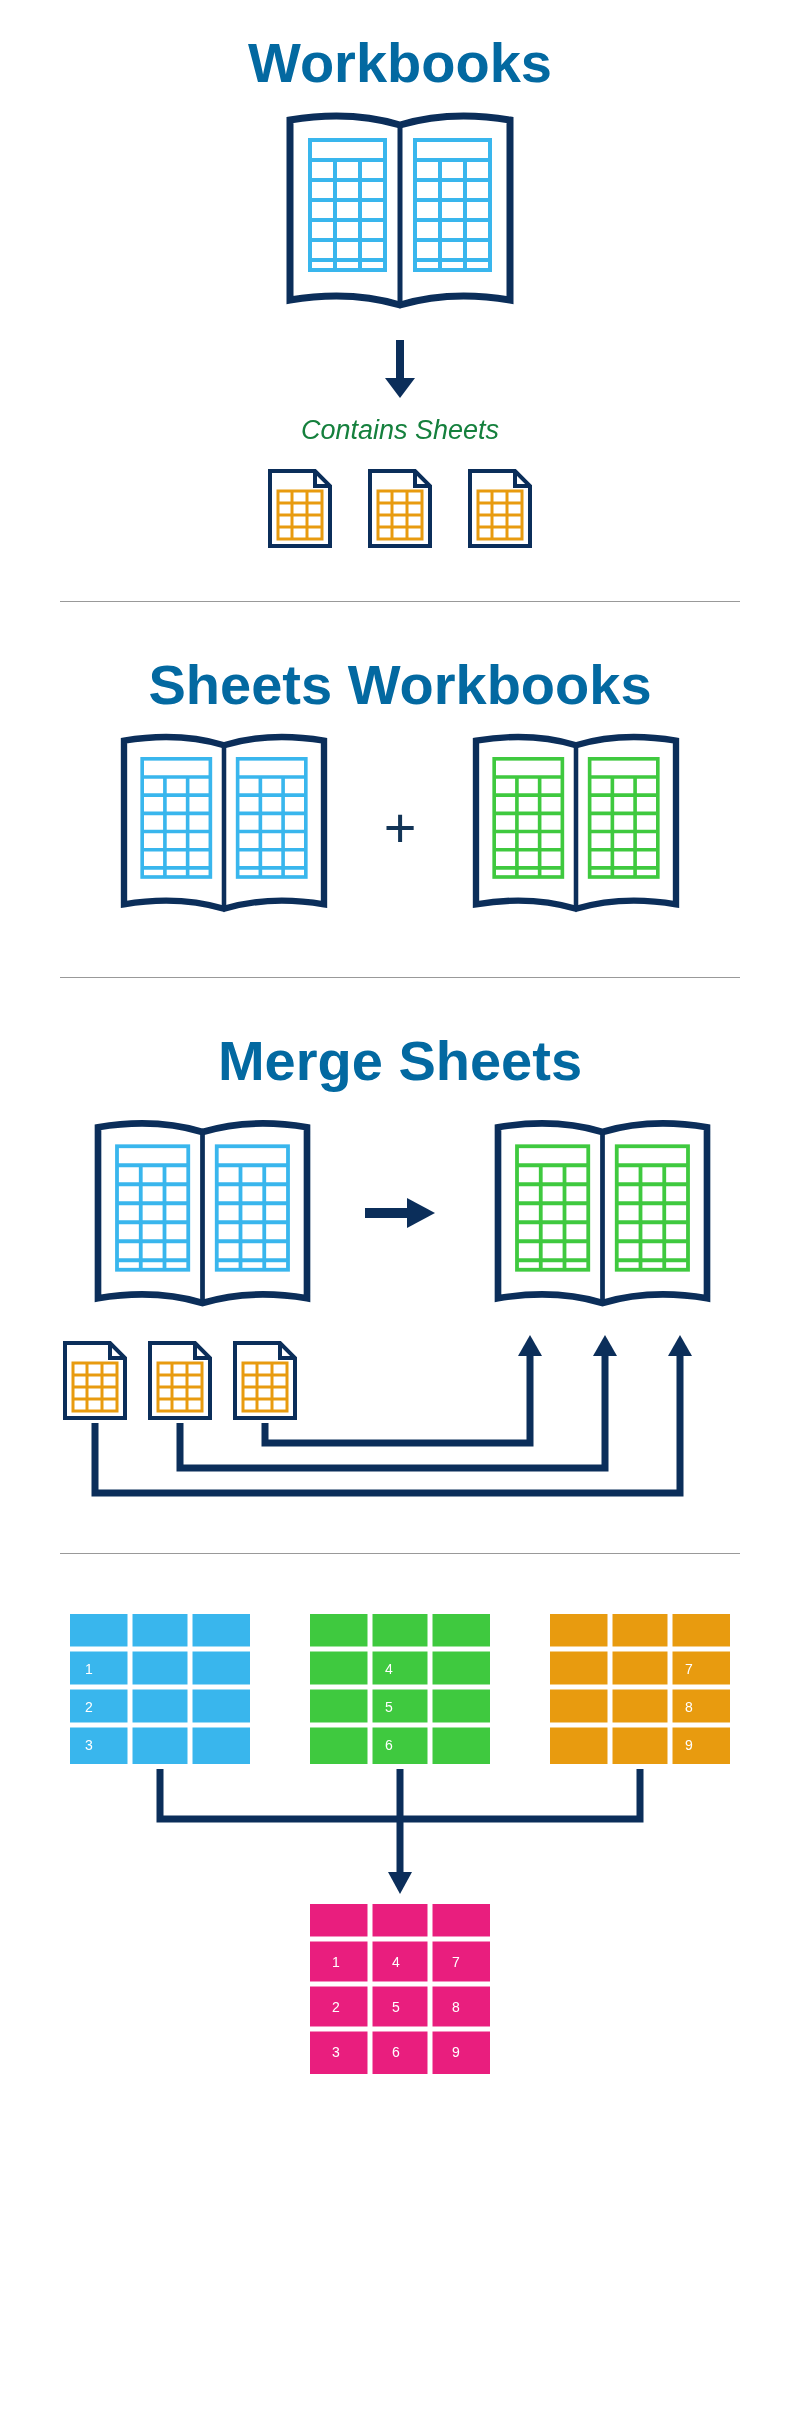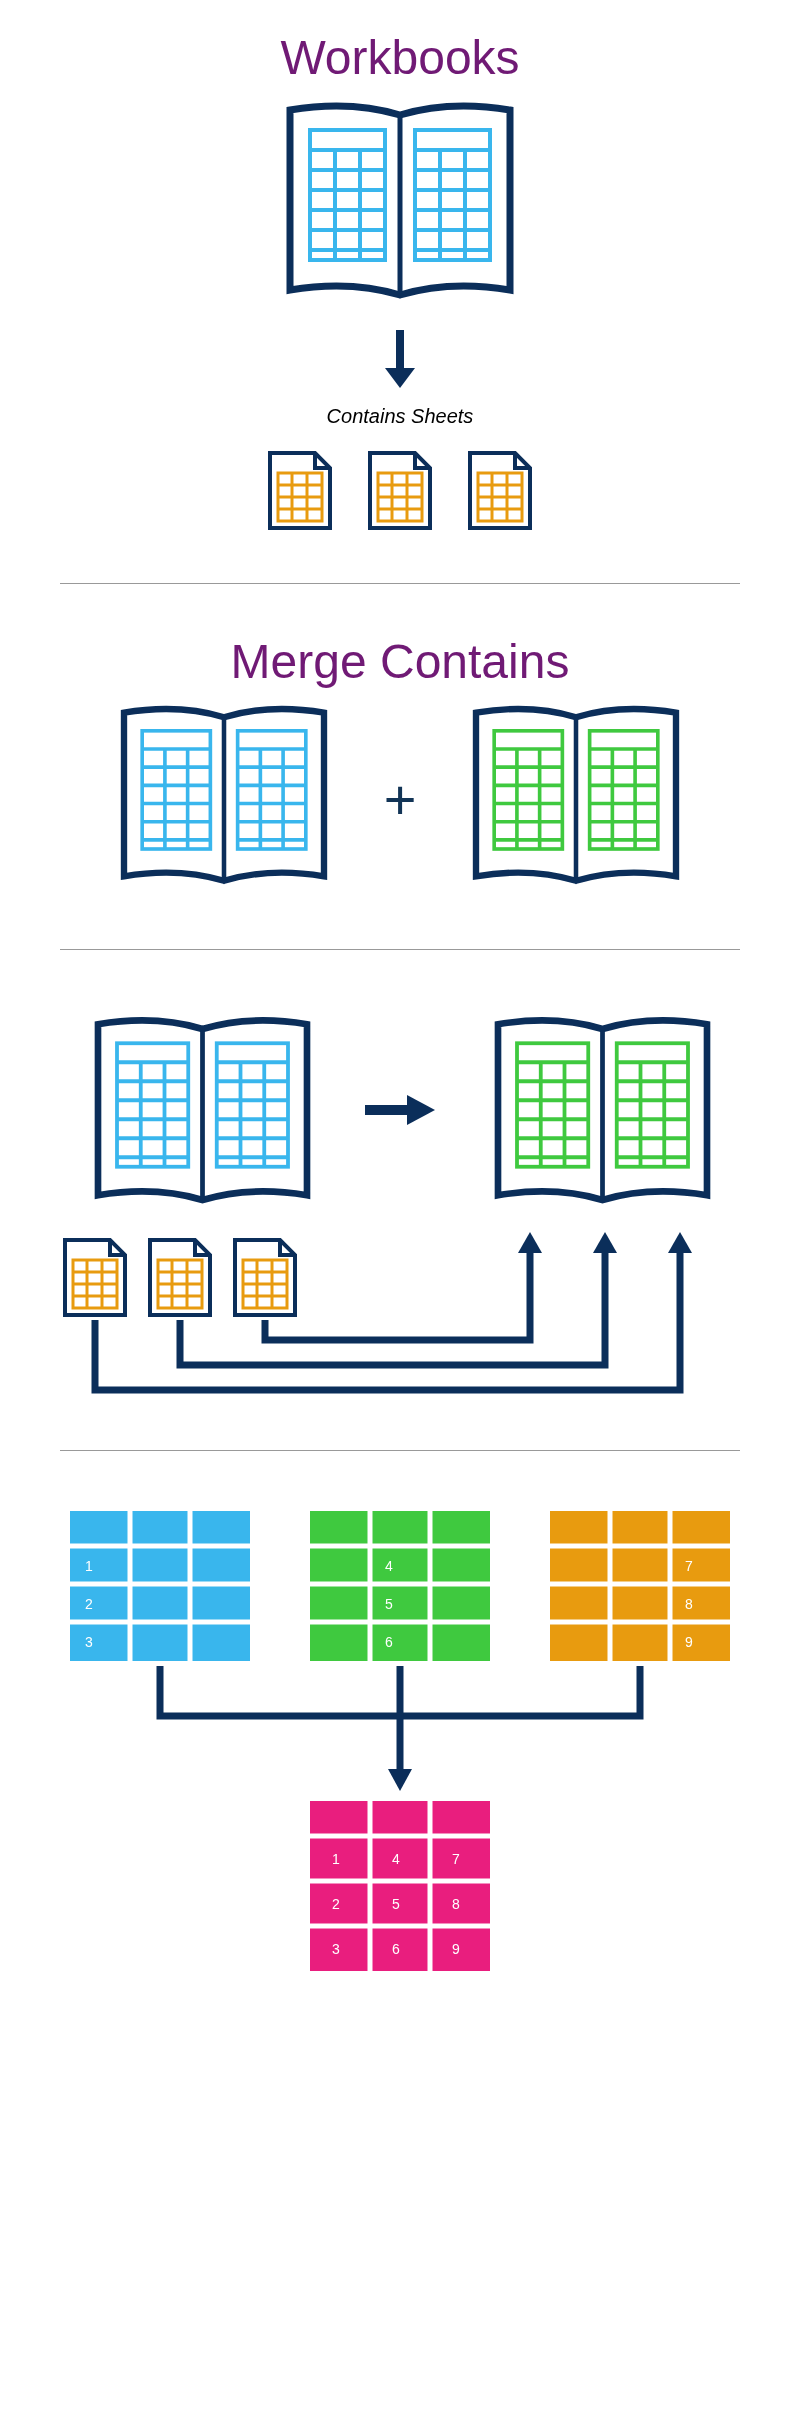--- a/index.html
+++ b/index.html
@@ -1,19 +1,19 @@
 <!DOCTYPE html>
 <html><head>
 <meta charset="utf-8">
 <style>
 *{margin:0;padding:0;box-sizing:border-box}
 body{font-family:'Segoe UI',Arial,sans-serif;background:#fff;width:800px;color:#123456}
 .section{padding:30px 40px}
-.title{font-size:48px;font-weight:400;text-align:center;color:#701a75;margin-bottom:10px}
-.subtitle{font-size:20px;font-style:italic;font-weight:300;text-align:center;color:#000000;margin-bottom:20px}
+.title{font-size:56px;font-weight:700;text-align:center;color:#0369a1;margin-bottom:10px}
+.subtitle{font-size:27px;font-style:italic;font-weight:300;text-align:center;color:#15803d;margin-bottom:20px}
 .divider{height:1px;background:#999;margin:20px 60px}
 .center{display:flex;justify-content:center;align-items:center;gap:20px}
 .arrow-down{display:flex;justify-content:center;margin:15px 0}
 .plus{font-size:56px;color:#123456;font-weight:300}
 .files-row{display:flex;justify-content:center;gap:30px;margin-top:15px}
 svg{display:block}
 .numcell{font-family:sans-serif;font-size:14px;fill:#fff;font-weight:500}
 </style>
 </head>
 <body>
@@ -89,21 +89,21 @@
           <line x1="27" y1="25" x2="27" y2="73"></line>
           <line x1="42" y1="25" x2="42" y2="73"></line>
         </g>
       </svg>
   </div>
 </div>
 
 <div class="divider"></div>
 
 <div class="section">
-  <div class="title">Merge Contains</div>
+  <div class="title">Sheets Workbooks</div>
   <div class="center">
     <svg width="280" height="200" viewBox="0 0 300 220">
       <path d="M150 20 Q100 5 40 15 L40 195 Q100 185 150 200 Q200 185 260 195 L260 15 Q200 5 150 20 Z" fill="none" stroke="#0b2e5a" stroke-width="7"></path>
         <line x1="150" y1="20" x2="150" y2="200" stroke="#0b2e5a" stroke-width="5"></line>
       <g stroke="#39b6ed" stroke-width="4" fill="none">
           <rect x="60" y="35" width="75" height="130"></rect>
           <line x1="60" y1="55" x2="135" y2="55"></line>
           <line x1="60" y1="75" x2="135" y2="75"></line>
           <line x1="60" y1="95" x2="135" y2="95"></line>
           <line x1="60" y1="115" x2="135" y2="115"></line>
@@ -146,20 +146,21 @@
           <line x1="190" y1="55" x2="190" y2="165"></line>
           <line x1="215" y1="55" x2="215" y2="165"></line>
         </g>
     </svg>
   </div>
 </div>
 
 <div class="divider"></div>
 
 <div class="section">
+  <div class="title">Merge Sheets</div>
   <svg width="720" height="400" viewBox="0 0 720 400" style="margin:0 auto">
 
     <g transform="translate(20,10) scale(0.95)">
       <path d="M150 20 Q100 5 40 15 L40 195 Q100 185 150 200 Q200 185 260 195 L260 15 Q200 5 150 20 Z" fill="none" stroke="#0b2e5a" stroke-width="7"></path>
         <line x1="150" y1="20" x2="150" y2="200" stroke="#0b2e5a" stroke-width="5"></line>
       <g stroke="#39b6ed" stroke-width="4" fill="none">
           <rect x="60" y="35" width="75" height="130"></rect>
           <line x1="60" y1="55" x2="135" y2="55"></line>
           <line x1="60" y1="75" x2="135" y2="75"></line>
           <line x1="60" y1="95" x2="135" y2="95"></line>

